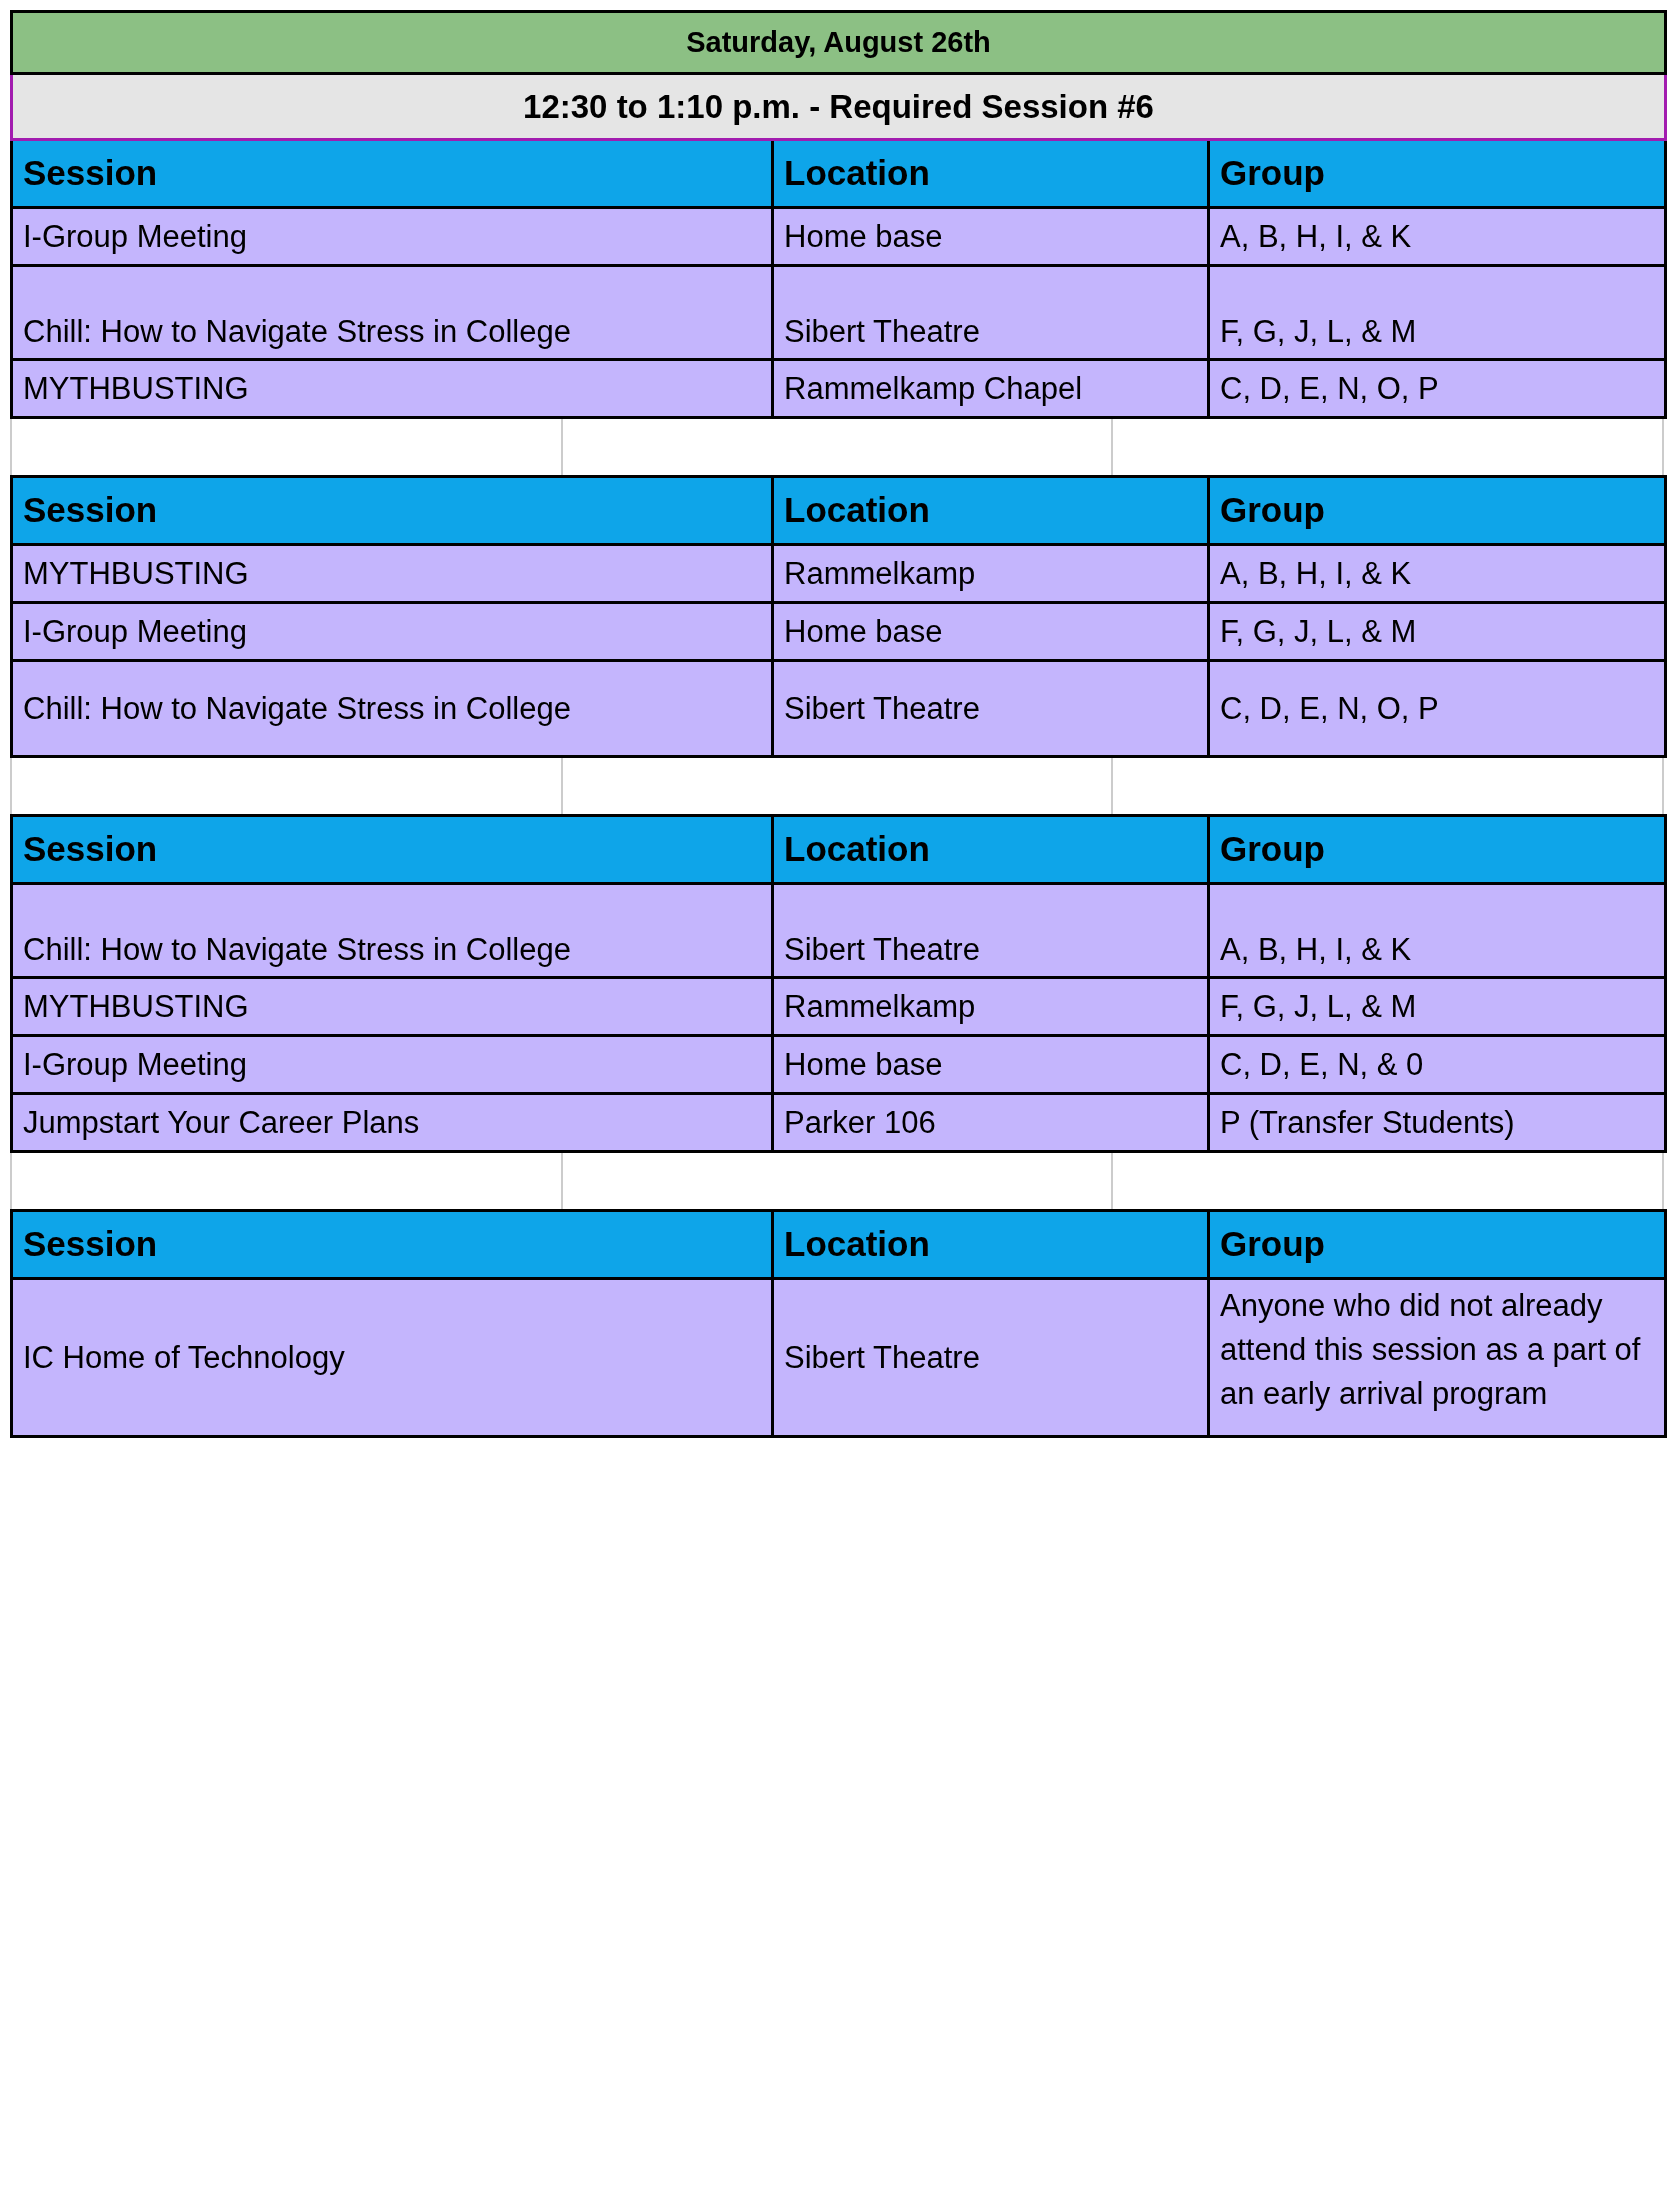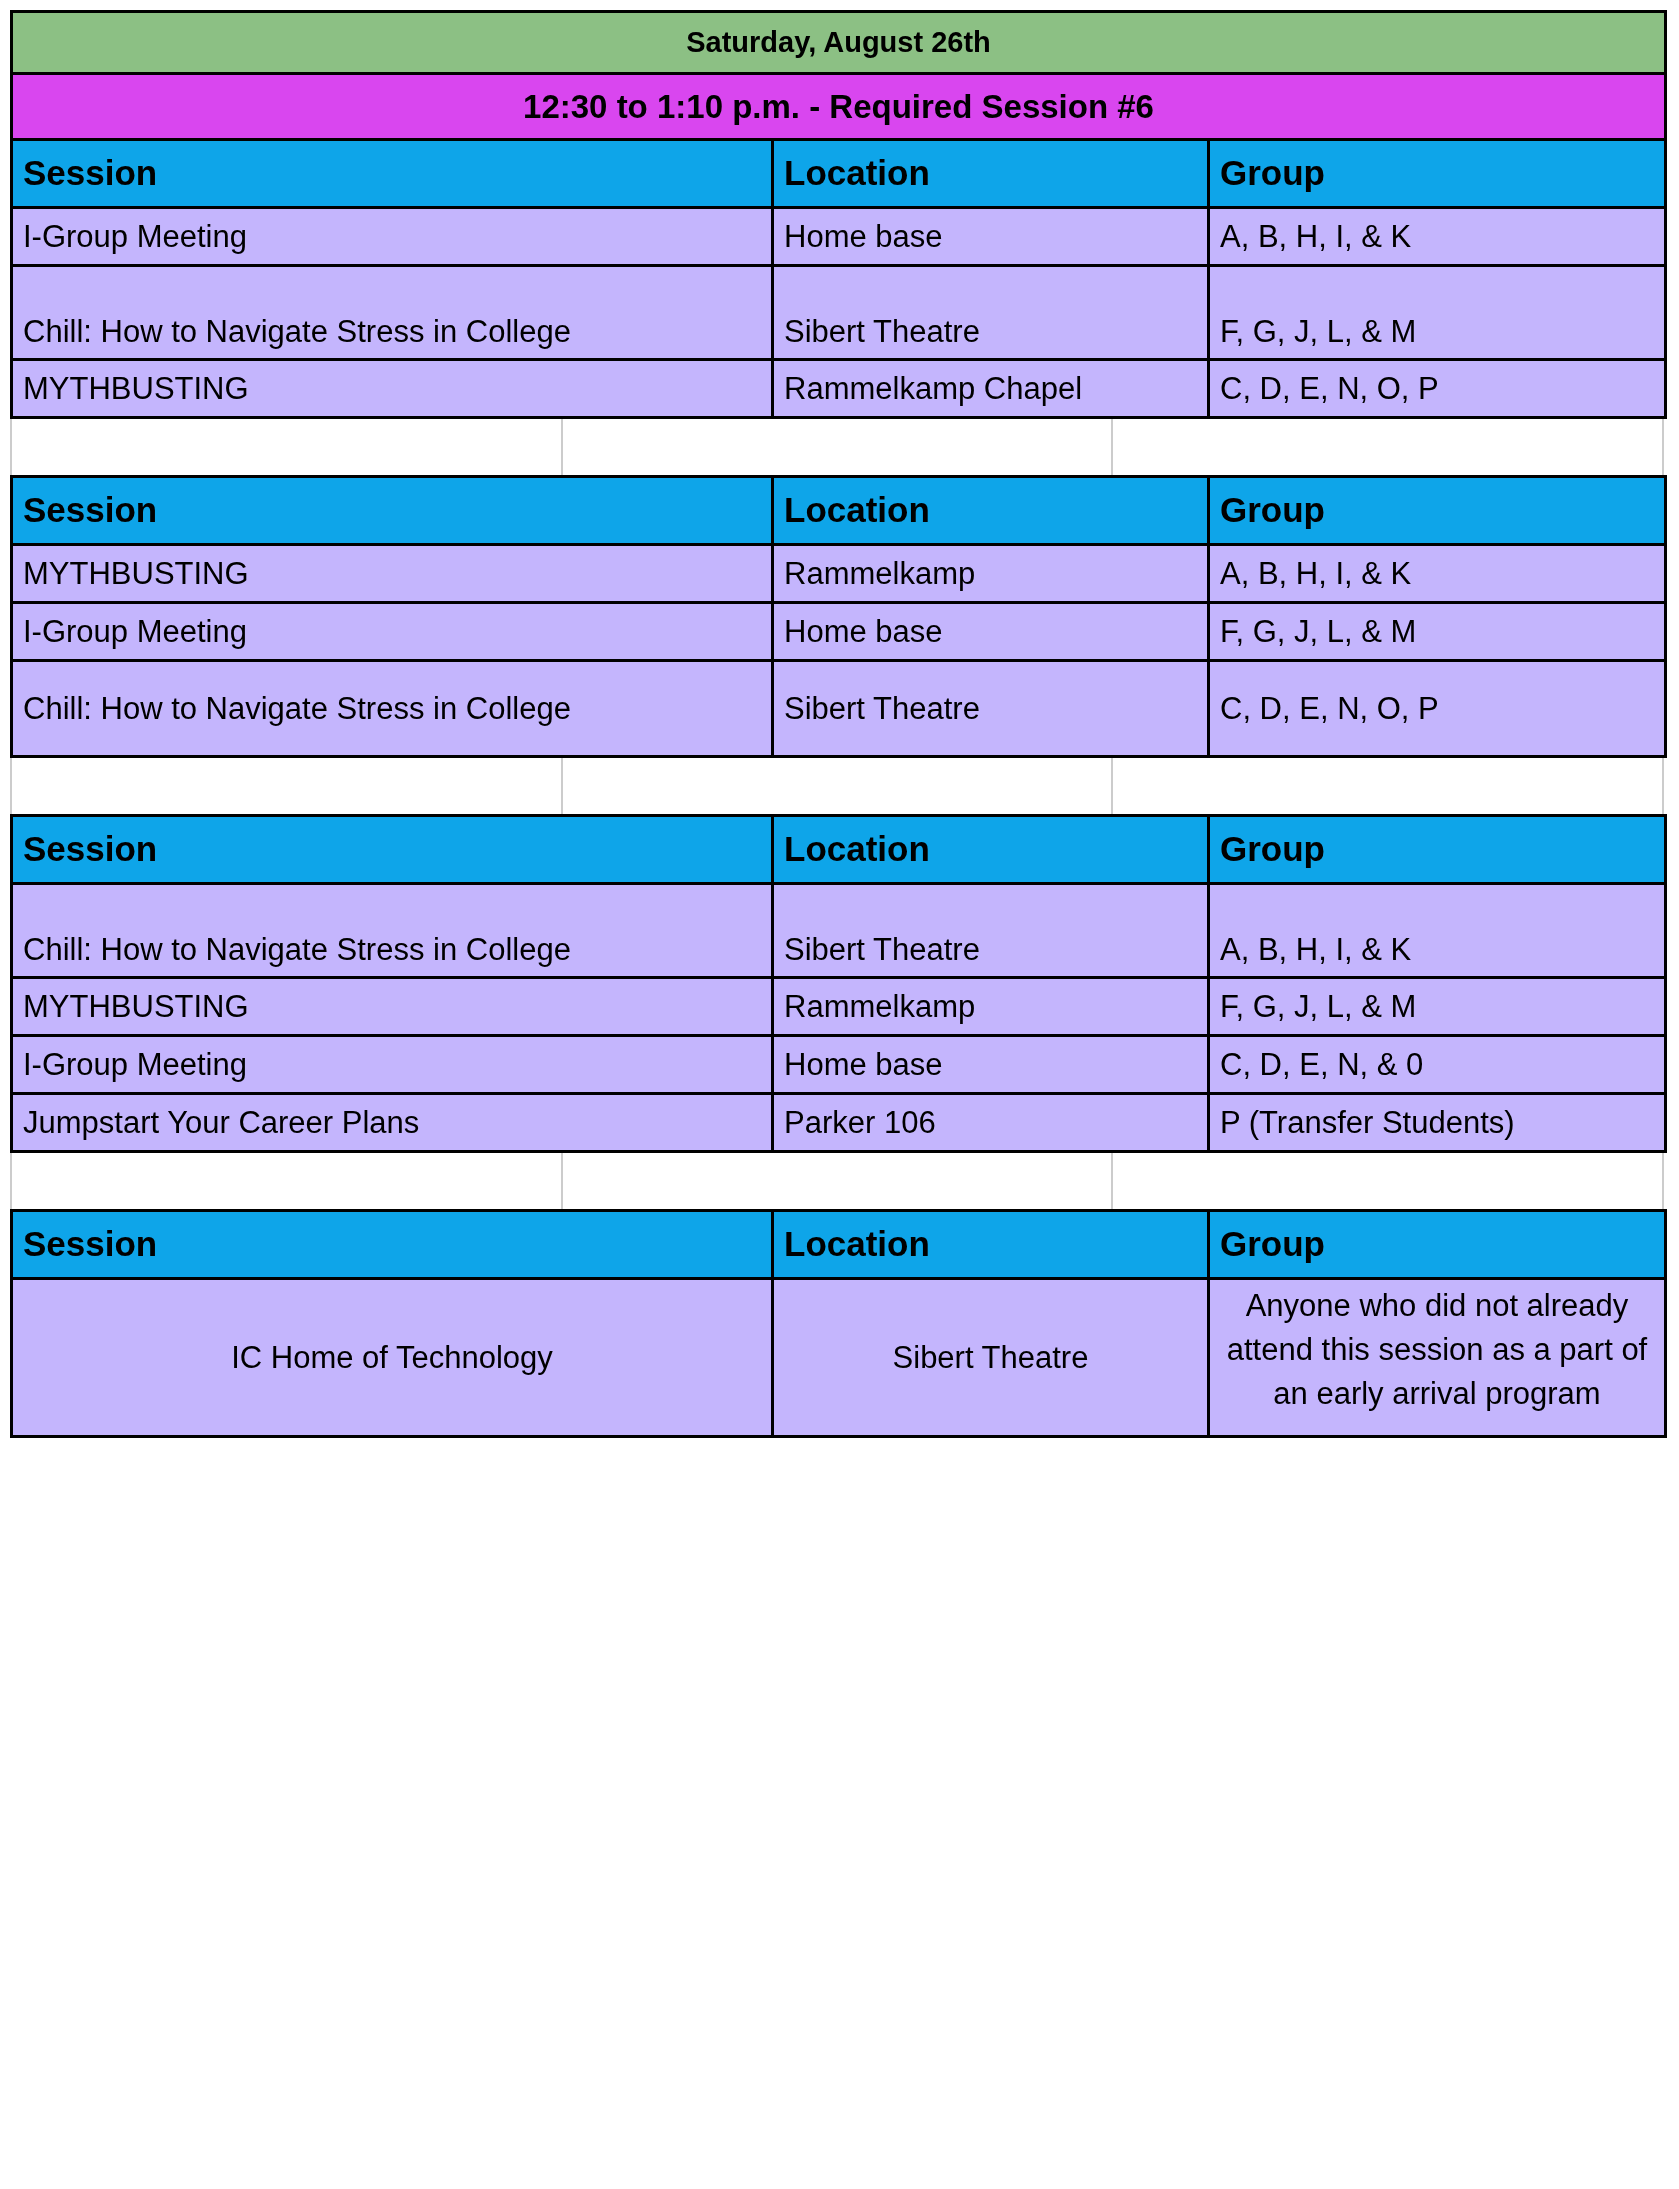--- a/index.html
+++ b/index.html
@@ -51,26 +51,26 @@
     background: #8cc084;
     text-align: center;
     font-weight: bold;
     font-size: 29px;
     height: 62px;
     border: 3px solid #000000;
   }
 
   
   .time-banner td {
-    background: #d946ef;
+    background: #e5e5e5;
     text-align: center;
     font-weight: bold;
     font-size: 33px;
     height: 66px;
-    border: 3px solid #000000;
+    border: 3px solid #a21caf;
   }
 
   
   .col-head th {
     background: #0ea5e9;
     font-weight: bold;
     font-size: 35px;
     height: 68px;
     vertical-align: middle;
   }
@@ -85,21 +85,20 @@
     vertical-align: bottom;
     padding-bottom: 8px;
   }
   .data-row.tall-mid td {
     height: 96px;
     vertical-align: middle;
   }
   .data-row.xtall td {
     height: 158px;
     vertical-align: middle;
-    text-align: center;
   }
   .data-row.xtall td.group-wrap {
     vertical-align: top;
     padding-top: 4px;
     line-height: 1.42;
   }
 
   
   .spacer-band {
     width: 1654px;

